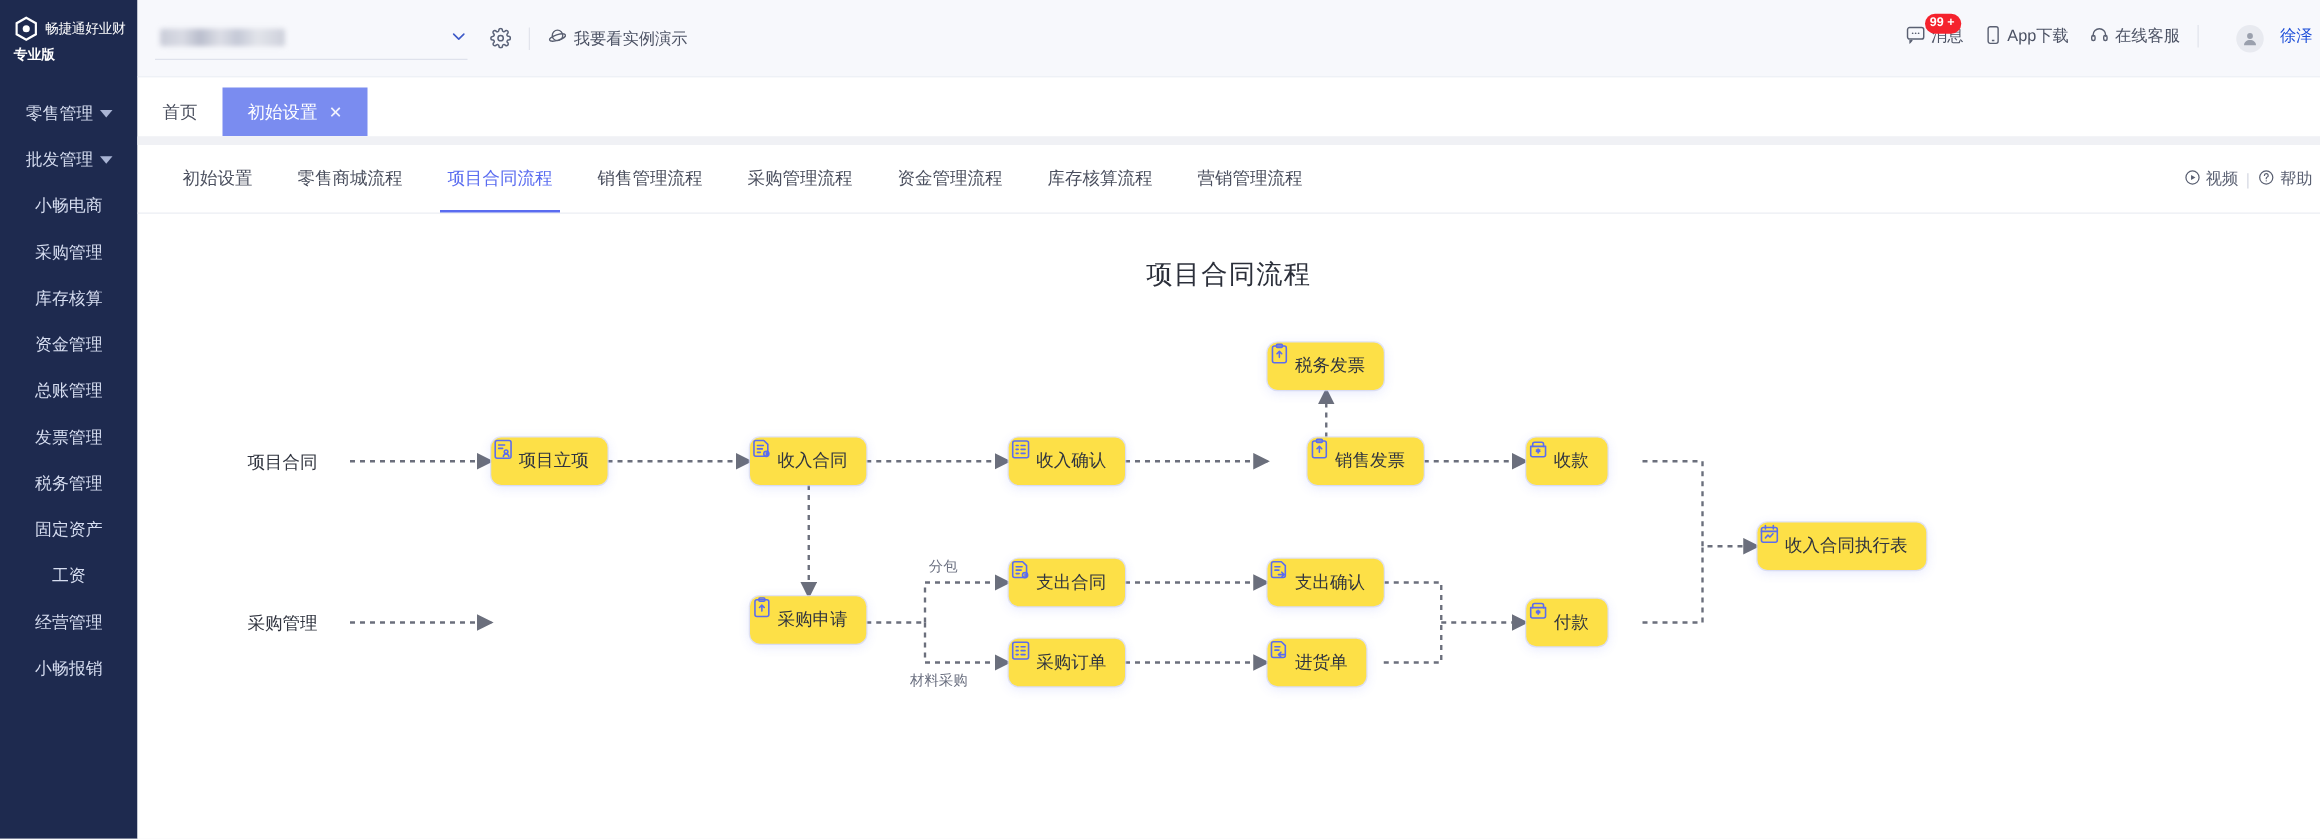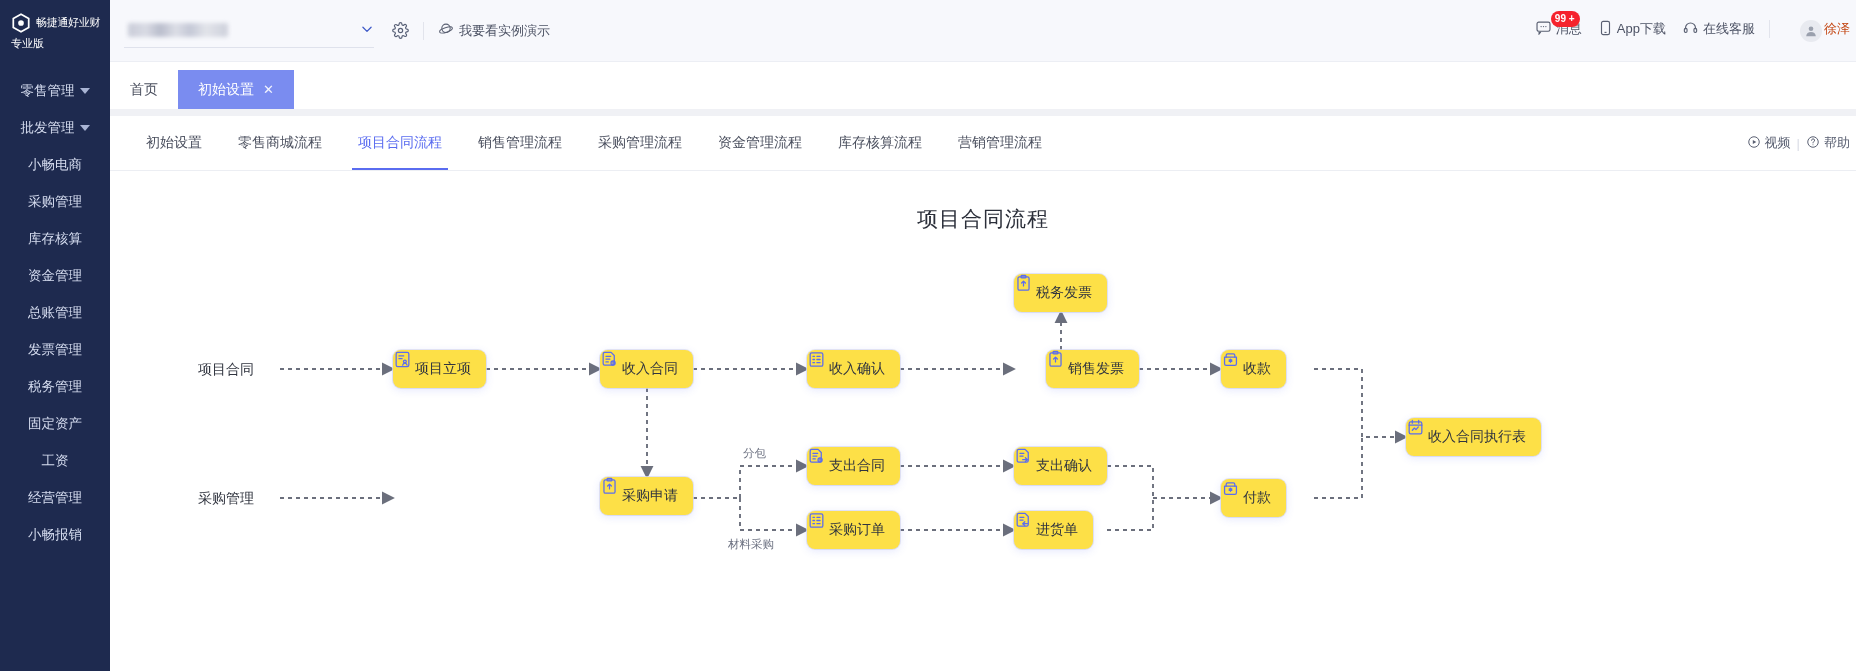--- a/index.html
+++ b/index.html
@@ -16,21 +16,21 @@
     position:absolute;left:0;top:0;width:110px;height:671px;
     background:#1e2a4f;color:#cfd6e8;
   }
   .brand{
     height:62px;display:flex;flex-direction:column;justify-content:center;
     padding-left:10px;box-sizing:border-box;
   }
   .brand-row{display:flex;align-items:center;gap:4px;}
   .brand-logo{width:22px;height:22px;flex:none;}
   .brand-name{font-size:11px;color:#fff;letter-spacing:-.3px;white-space:nowrap;}
-  .brand-sub{font-size:11px;color:#fff;margin-top:2px;padding-left:1px;}
+  .brand-sub{font-size:11px;color:#fff;margin-top:2px;padding-left:1px;font-weight:bold;}
   .menu{margin-top:10px;}
   .menu-item{
     height:37px;display:flex;align-items:center;justify-content:center;gap:5px;
     font-size:13.5px;color:#d6ddf0;cursor:pointer;
   }
   .caret{
     width:0;height:0;border-left:5px solid transparent;border-right:5px solid transparent;
     border-top:6px solid #a9b4d4;display:inline-block;
   }
 
@@ -60,21 +60,21 @@
   }
   .badge{
     position:absolute;left:16px;top:-9px;background:#f5222d;color:#fff;
     font-size:10px;line-height:1;padding:3px 5px 3px 4px;border-radius:9px;
     font-weight:bold;white-space:nowrap;
   }
   .avatar{
     width:22px;height:22px;border-radius:50%;background:#e8eaf0;
     display:flex;align-items:center;justify-content:center;margin-left:16px;
   }
-  .uname{font-size:13px;color:#c2410c;margin-left:2px;white-space:nowrap;}
+  .uname{font-size:13px;color:#1d4ed8;margin-left:13px;white-space:nowrap;}
 
   
   .tabstrip{
     position:absolute;left:110px;top:62px;right:0;height:47px;
     background:#fff;display:flex;align-items:flex-end;box-sizing:border-box;
   }
   .tab{
     height:39px;display:flex;align-items:center;justify-content:center;
     font-size:14px;color:#4a4f5e;padding:0 20px;cursor:pointer;
   }

